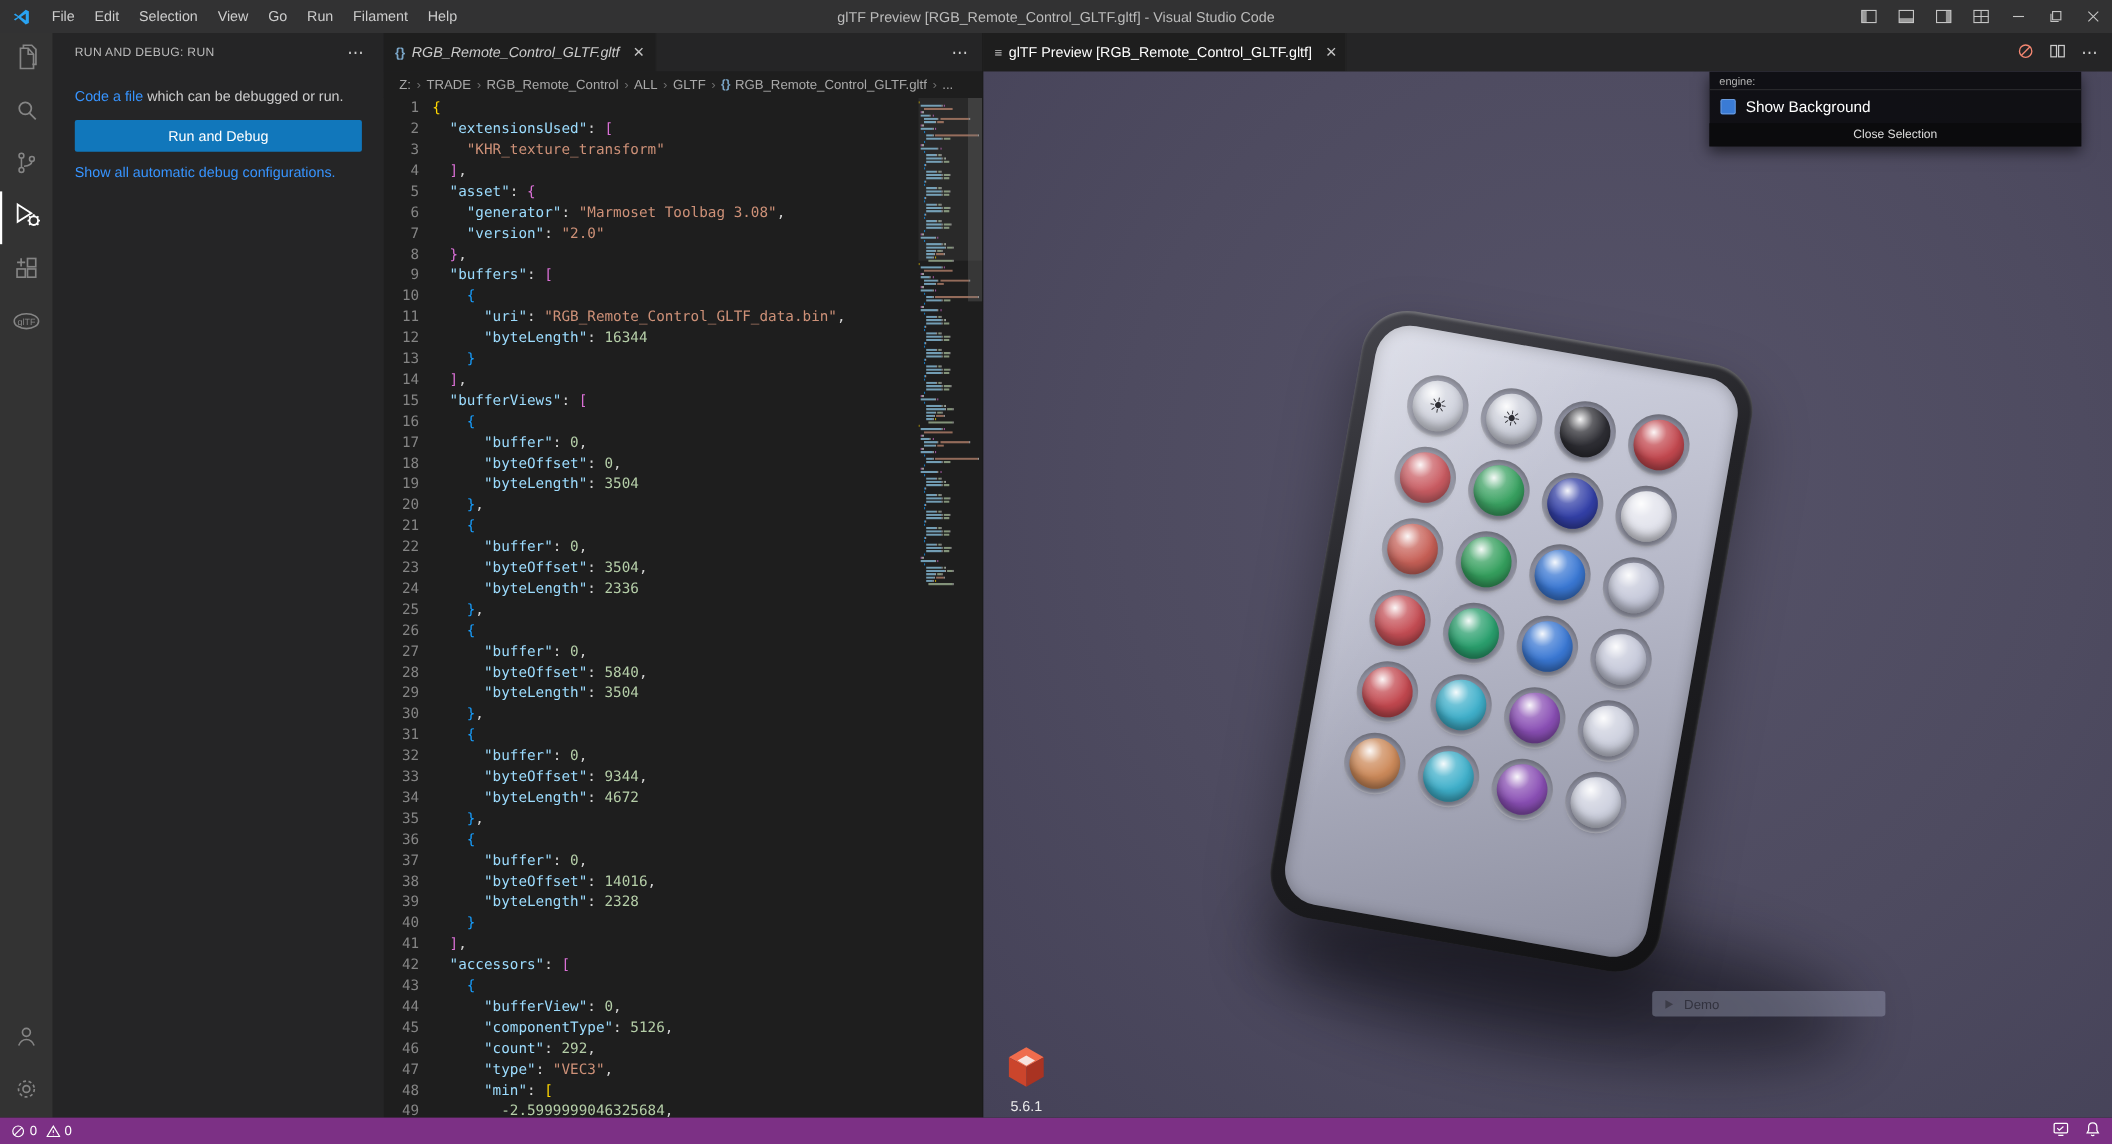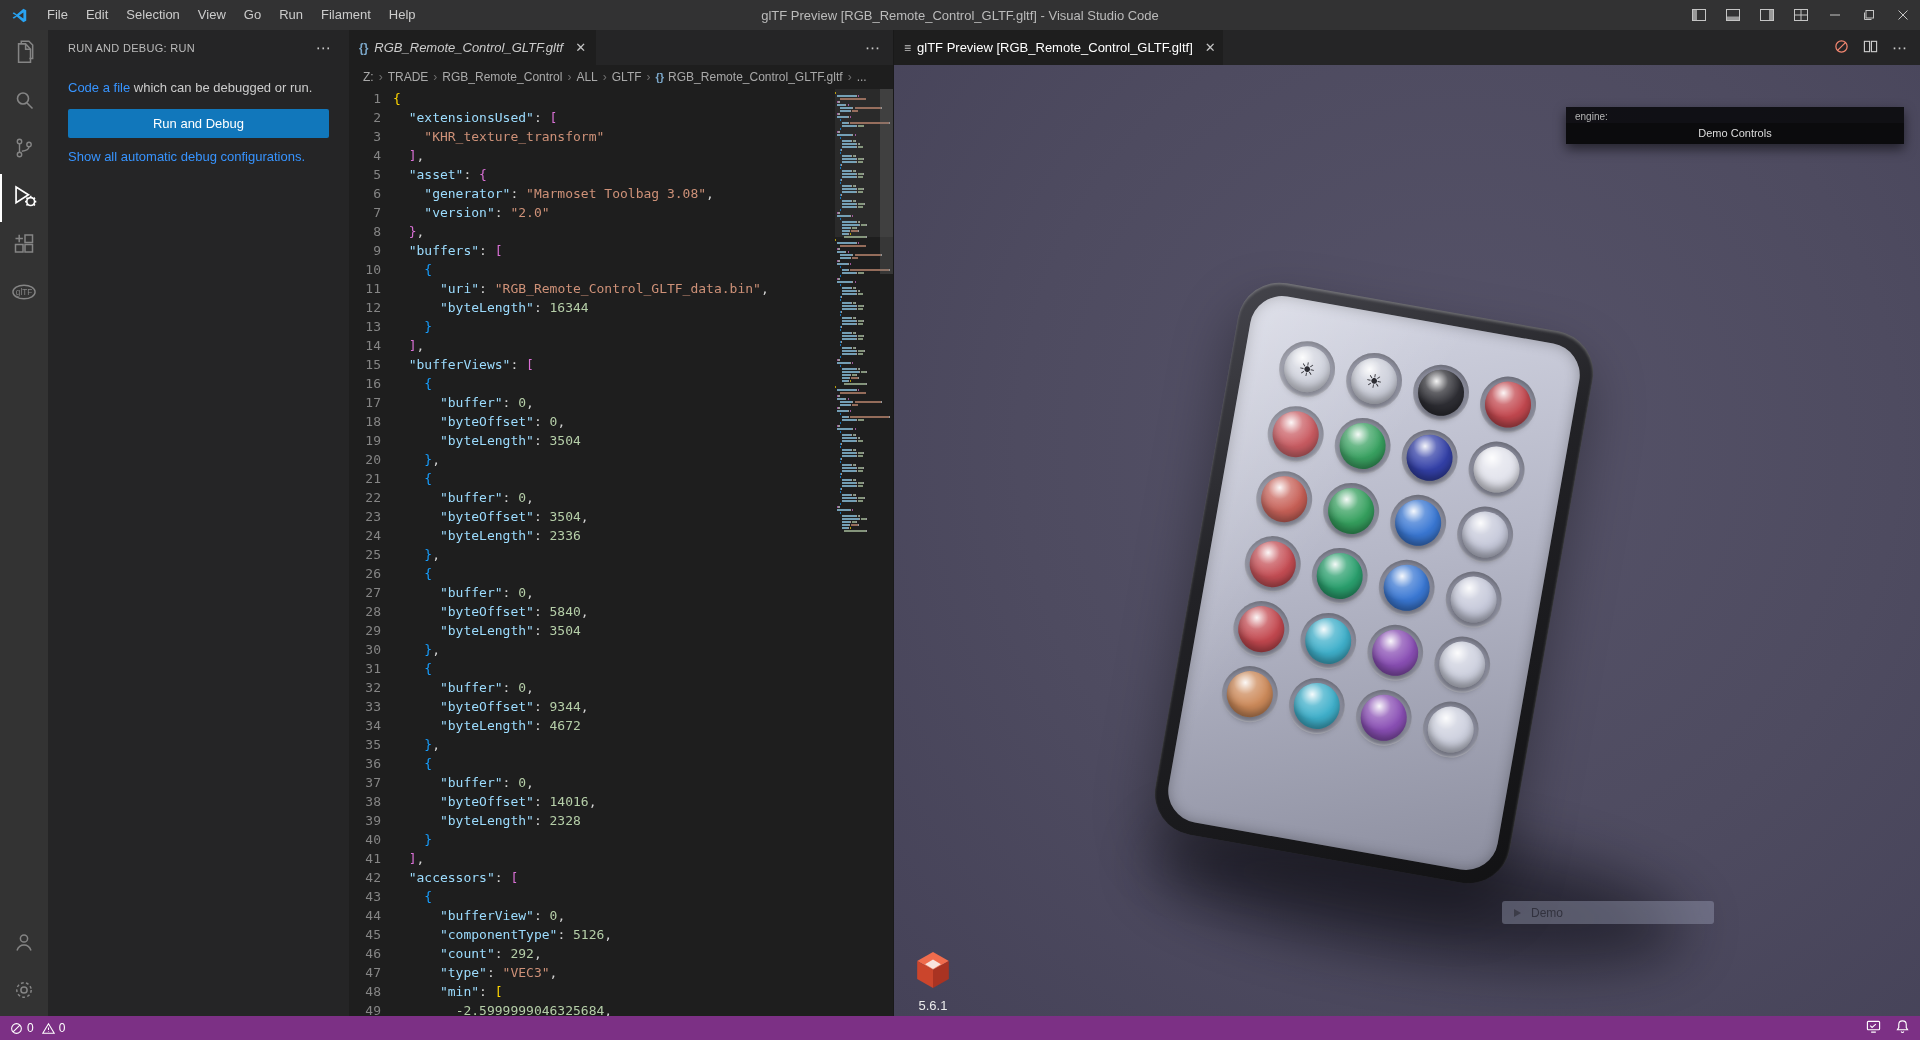--- a/index.html
+++ b/index.html
@@ -57,21 +57,21 @@
 .mm-line{height:3px;line-height:0;white-space:nowrap;overflow:hidden;}
 .mm-seg{display:inline-block;height:2px;vertical-align:top;opacity:.75;}
 .mm-slider{position:absolute;left:0;top:0;width:100%;height:148px;background:rgba(255,255,255,.06);}
 .scroll-thumb{position:absolute;right:0;top:0;width:13px;height:185px;background:rgba(121,121,121,.28);}
 
 
 .editor2{flex:1;display:flex;flex-direction:column;min-width:0;background:#1e1e1e;}
 .viewport{position:relative;flex:1;overflow:hidden;background:radial-gradient(ellipse at 55% 40%,#565369 0%,#4e4b60 55%,#454258 100%);}
 
 
-.engine-panel{position:absolute;top:0;right:16px;width:338px;background:rgba(8,8,10,.88);color:#fff;box-shadow:0 5px 12px rgba(0,0,0,.55);z-index:6;margin-top:42px;}
+.engine-panel{position:absolute;top:0;right:28px;width:338px;background:rgba(8,8,10,.88);color:#fff;box-shadow:0 5px 12px rgba(0,0,0,.55);z-index:6;}
 .engine-label{font-size:10px;color:#b5b5b5;padding:4px 9px 1px;}
 .engine-row{display:flex;gap:6px;padding:2px 8px 9px;}
 .engine-btn{flex:1;background:var(--engine-button);color:#fff;font-size:13px;text-align:center;padding:5px 2px;border-radius:3px;cursor:pointer;white-space:nowrap;}
 .engine-btn.sel{background:var(--engine-selected);box-shadow:0 0 0 1.5px #a8c6f5;}
 .bg-row{display:flex;align-items:center;gap:9px;padding:7px 10px;border-top:1px solid #2c2c2e;font-size:14px;}
 .checkbox{width:14px;height:14px;background:#3a7bd5;border-radius:2px;flex:none;box-shadow:inset 0 0 0 1px rgba(255,255,255,.25);}
 .close-controls{background:#0b0b0d;text-align:center;font-size:11px;color:#dddddd;padding:4px 0 5px;}
 
 
 .remote-shadow{position:absolute;left:255px;top:770px;width:540px;height:120px;background:rgba(8,8,14,.55);border-radius:50%;filter:blur(30px);transform:rotate(8deg);}
@@ -453,21 +453,25 @@
                 <rect x="9" y="2.5" width="5.5" height="11"></rect>
               </svg></span>
           <span class="ellipsis-glyph">⋯</span>
         </div>
       </div>
 
       <div class="viewport">
 
         <div class="engine-panel">
           <div class="engine-label">engine:</div>
-          <div class="close-controls">Demo Controls</div>
+          <div class="bg-row">
+            <span class="checkbox"></span>
+            <span>Show Background</span>
+          </div>
+          <div class="close-controls">Close Selection</div>
         </div>
 
         <div class="remote-shadow"></div>
         <div class="remote-wrap">
           <div class="remote">
             <div class="remote-face">
               <div class="btn-grid">
                   <div class="button-well">
                     <div class="rbtn" style="background: rgb(201, 204, 216);">
                       <span class="sun">☀</span>

